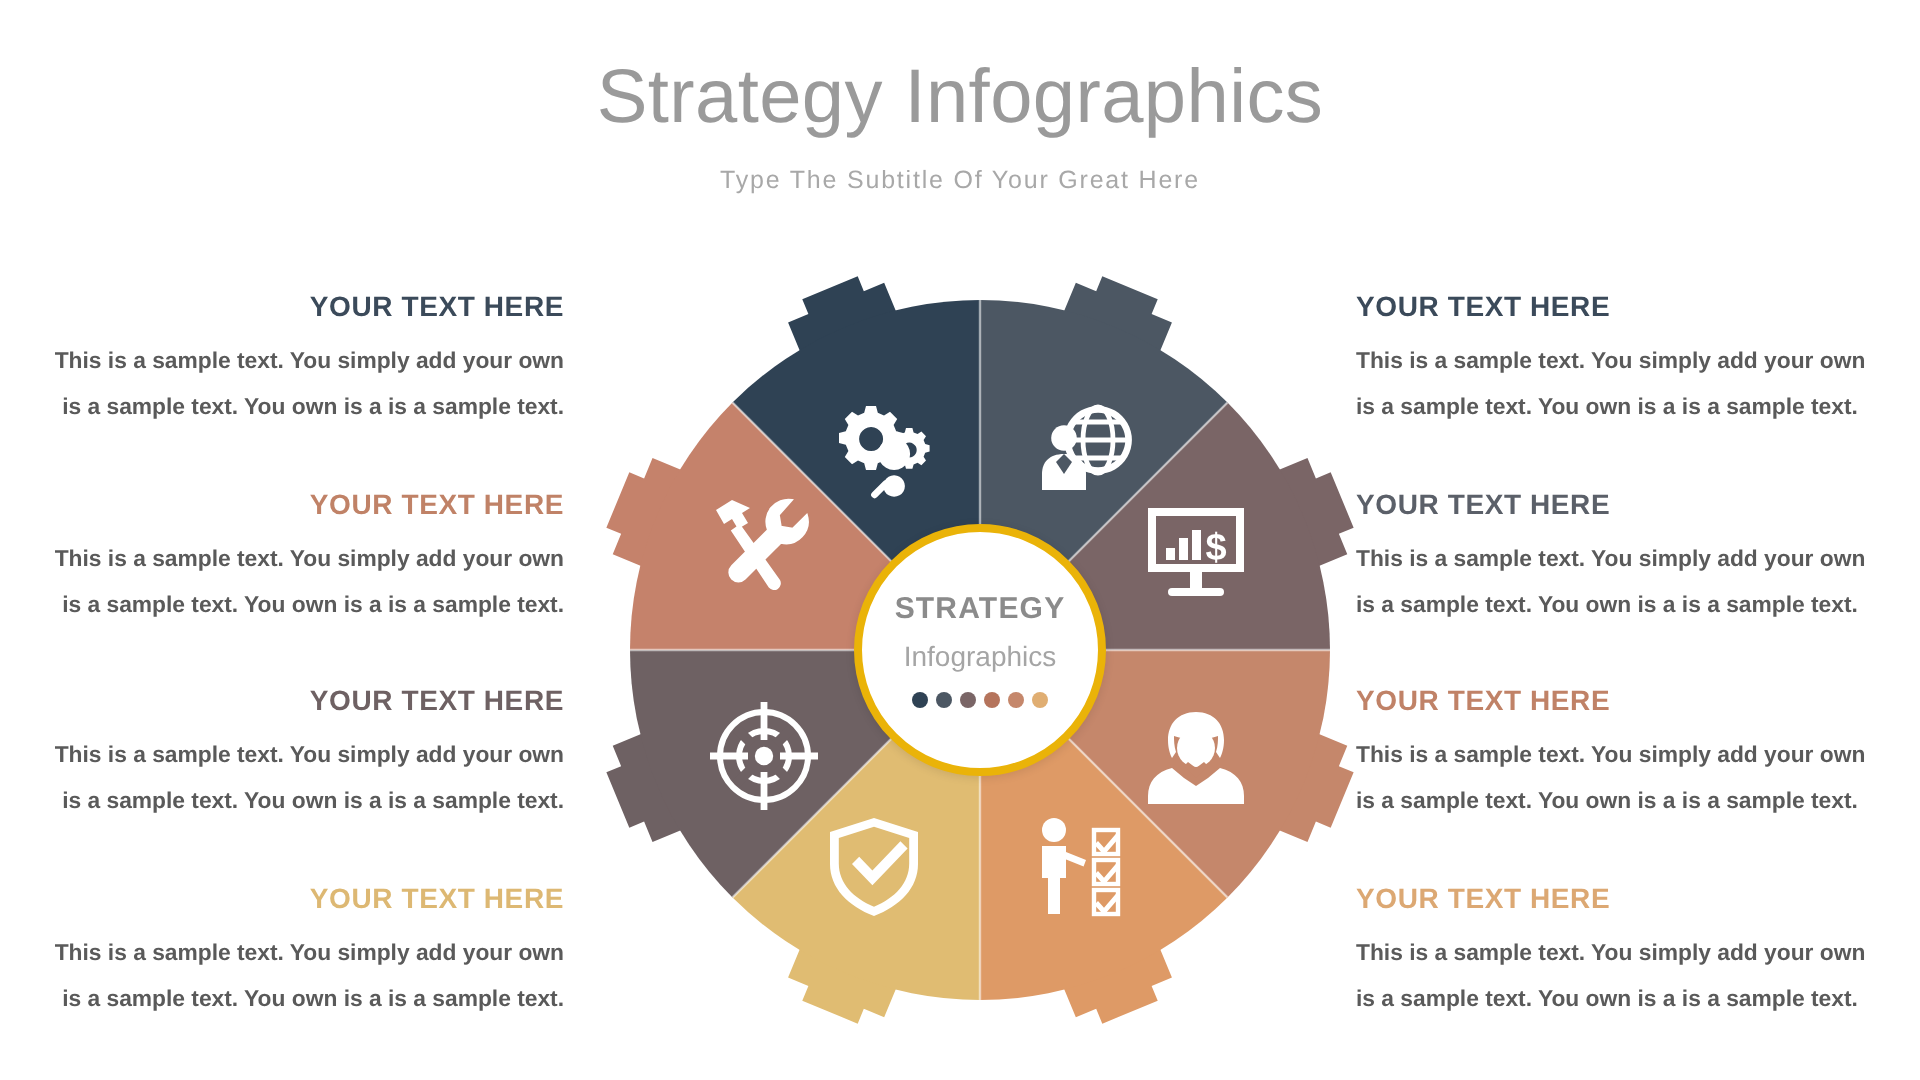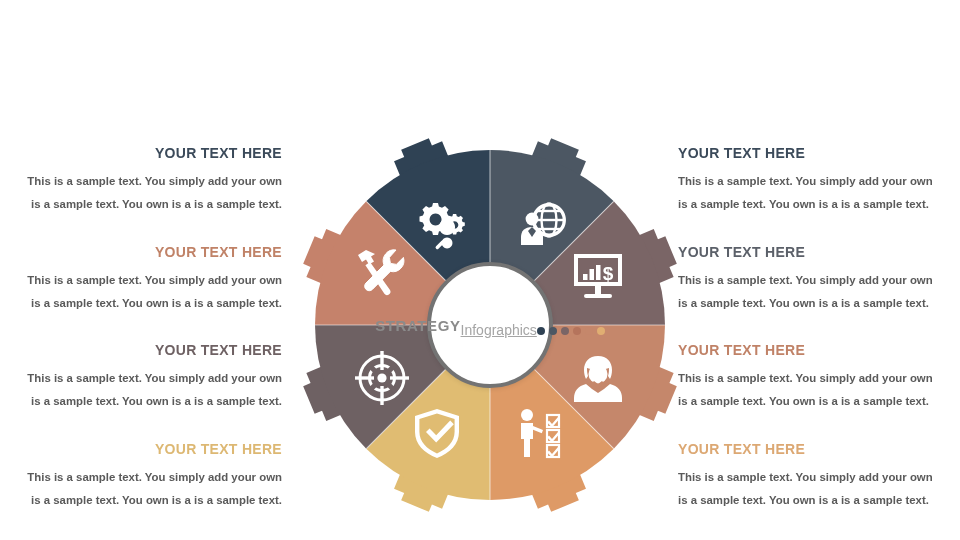--- a/index.html
+++ b/index.html
@@ -41,41 +41,43 @@
   
   .wheel { position: absolute; left: 300px; top: 130px; width: 380px; height: 390px; }
   .wheel svg { display: block; width: 380px; height: 390px; }
 
   
   .hub {
     position: absolute; left: 50%; top: 50%;
     transform: translate(-50%, -50%);
     width: 126px; height: 126px; border-radius: 50%;
     background: #ffffff;
-    border: 4px solid #737373;
+    border: 4px solid #eab308;
     box-shadow: 0 1px 5px rgba(0,0,0,0.10);
-    display: flex; 
+    display: flex; flex-direction: column;
     align-items: center; justify-content: center;
   }
   .hub-title {
     font-size: 15px; font-weight: bold; color: #8b8b8b;
     letter-spacing: 0.6px; line-height: 1;
   }
   .hub-sub {
     font-size: 14px; font-weight: 400; color: #a5a5a5;
-    margin-top: 9px; line-height: 1; text-decoration: underline;
+    margin-top: 9px; line-height: 1;
   }
   .dots { display: flex; gap: 4px; margin-top: 11px; }
   .dot { width: 8px; height: 8px; border-radius: 50%; }
 </style>
 </head>
 <body>
 
 <div class="slide">
 
+  <div class="title">Strategy Infographics</div>
+  <div class="subtitle">Type The Subtitle Of Your Great Here</div>
 
   <div class="block left" style="top:146px">
     <h3 style="color: rgb(59, 74, 90);">YOUR TEXT HERE</h3>
     <p><span>This is a sample text. You simply add your own</span><br><span>is a sample text. You own is a is a sample text.</span></p>
   </div>
 
   <div class="block left" style="top:245px">
     <h3 style="color: rgb(192, 130, 103);">YOUR TEXT HERE</h3>
     <p><span>This is a sample text. You simply add your own</span><br><span>is a sample text. You own is a is a sample text.</span></p>
   </div>

